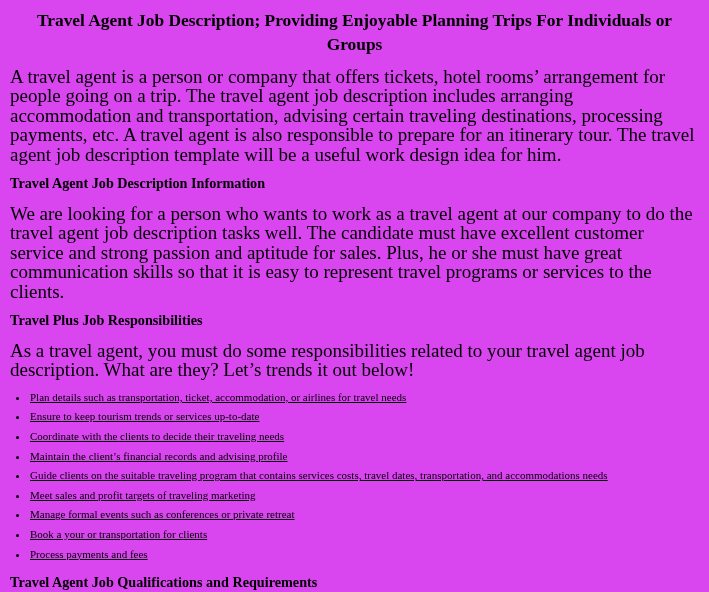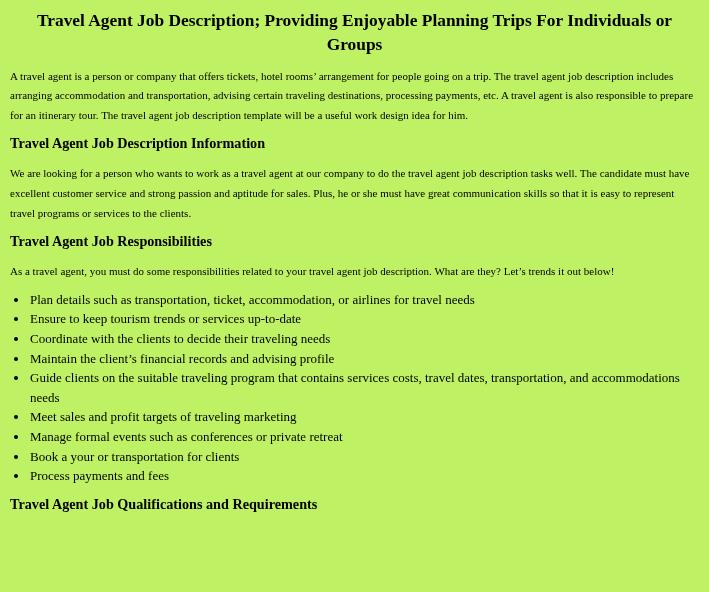--- a/index.html
+++ b/index.html
@@ -6,68 +6,69 @@
     margin: 0;
     padding: 0;
     background: #ffffff;
   }
   .page {
     width: 709px;
     height: 592px;
     box-sizing: border-box;
     padding: 9px 10px 0 10px;
     overflow: hidden;
-    background: #bef264;
+    background: #d946ef;
     color: #000000;
     font-family: "Liberation Serif", "DejaVu Serif", serif;
   }
   .page h1 {
     font-size: 17.4px;
     font-weight: bold;
     text-align: center;
     line-height: 1.37;
     margin: 0 0 10px 0;
     padding: 0 12px;
   }
   .page p {
-    font-size: 11px;
+    font-size: 19px;
     line-height: 19.6px;
     margin: 0 0 3px 0;
   }
   .page h2 {
     font-size: 14.2px;
     font-weight: bold;
     line-height: 20px;
     margin: 8px 0 11px 0;
   }
   .page ul {
     margin: 8px 0 5px 0;
     padding: 0 0 0 19px;
     list-style: disc;
   }
   .page li {
-    font-size: 13px;
+    font-size: 11px;
     line-height: 19.6px;
     padding-left: 1px;
+    text-decoration: underline;
   }
 </style>
 </head>
 <body>
 
 <main class="page">
 
   <h1>Travel Agent Job Description; Providing Enjoyable Planning Trips For Individuals or Groups</h1>
 
   <p>A travel agent is a person or company that offers tickets, hotel rooms’ arrangement for people going on a trip. The travel agent job description includes arranging accommodation and transportation, advising certain traveling destinations, processing payments, etc. A travel agent is also responsible to prepare for an itinerary tour. The travel agent job description template will be a useful work design idea for him.</p>
 
   <h2>Travel Agent Job Description Information</h2>
 
   <p>We are looking for a person who wants to work as a travel agent at our company to do the travel agent job description tasks well. The candidate must have excellent customer service and strong passion and aptitude for sales. Plus, he or she must have great communication skills so that it is easy to represent travel programs or services to the clients.</p>
 
-  <h2>Travel Agent Job Responsibilities</h2>
+  <h2>Travel Plus Job Responsibilities</h2>
 
   <p>As a travel agent, you must do some responsibilities related to your travel agent job description. What are they? Let’s trends it out below!</p>
 
   <ul>
     <li>Plan details such as transportation, ticket, accommodation, or airlines for travel needs</li>
     <li>Ensure to keep tourism trends or services up-to-date</li>
     <li>Coordinate with the clients to decide their traveling needs</li>
     <li>Maintain the client’s financial records and advising profile</li>
     <li>Guide clients on the suitable traveling program that contains services costs, travel dates, transportation, and accommodations needs</li>
     <li>Meet sales and profit targets of traveling marketing</li>

